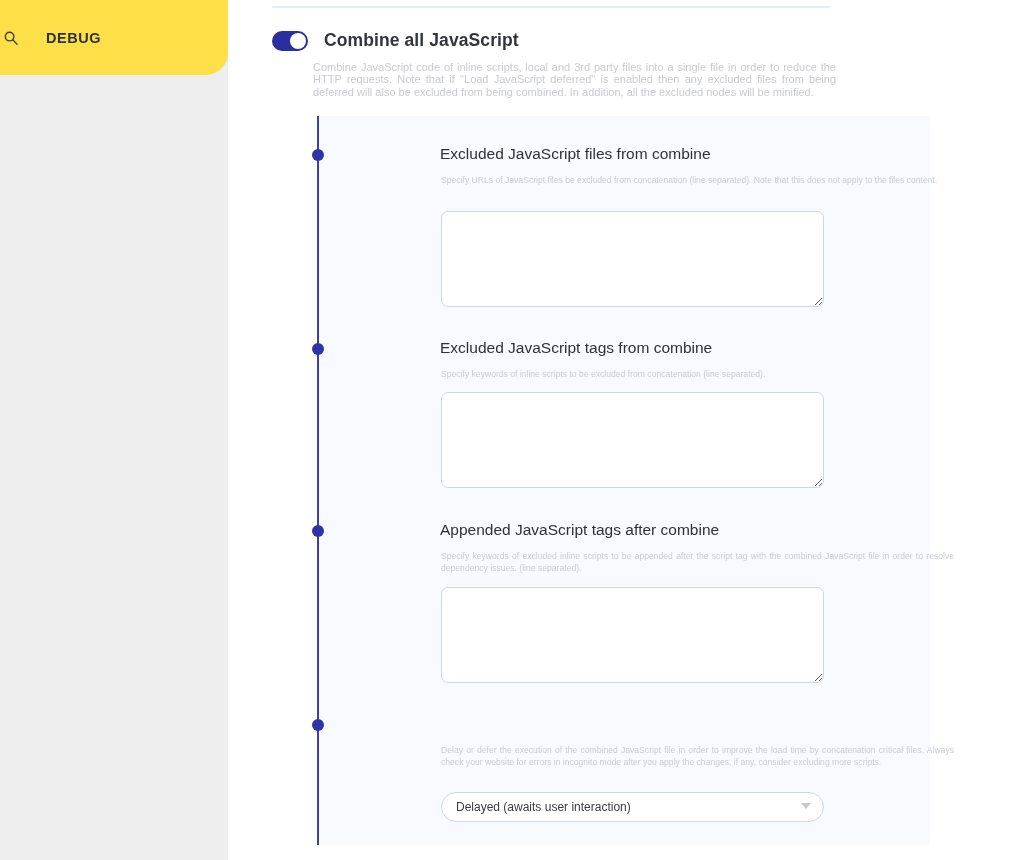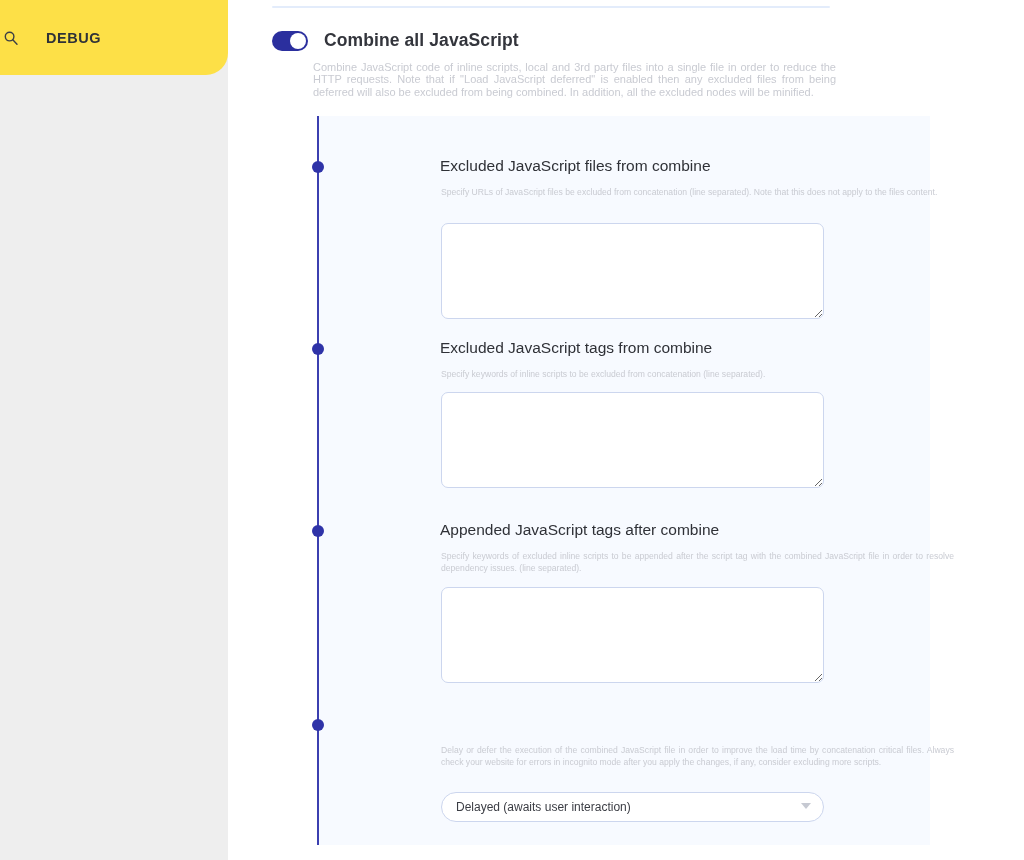--- a/index.html
+++ b/index.html
@@ -253,21 +253,21 @@
         <span class="knob"></span>
       </div>
       <span class="master-title">Combine all JavaScript</span>
     </div>
 
     <div class="master-desc">Combine JavaScript code of inline scripts, local and 3rd party files into a single file in order to reduce the HTTP requests. Note that if "Load JavaScript deferred" is enabled then any excluded files from being deferred will also be excluded from being combined. In addition, all the excluded nodes will be minified.</div>
 
     <div class="panel">
       <div class="panel-rail"></div>
 
-      <div class="section" style="top:12px;height:194px;">
+      <div class="section" style="top:0px;height:194px;">
         <span class="dot"></span>
         <div class="sec-title">Excluded JavaScript files from combine</div>
         <div class="sec-desc">Specify URLs of JavaScript files be excluded from concatenation (line separated). Note that this does not apply to the files content.</div>
         <textarea class="field" style="top: 95px;" placeholder=""></textarea>
       </div>
 
       <div class="section" style="top:194px;height:182px;padding-left:14px;">
         <span class="dot"></span>
         <div class="sec-title">Excluded JavaScript tags from combine</div>
         <div class="sec-desc">Specify keywords of inline scripts to be excluded from concatenation (line separated).</div>

